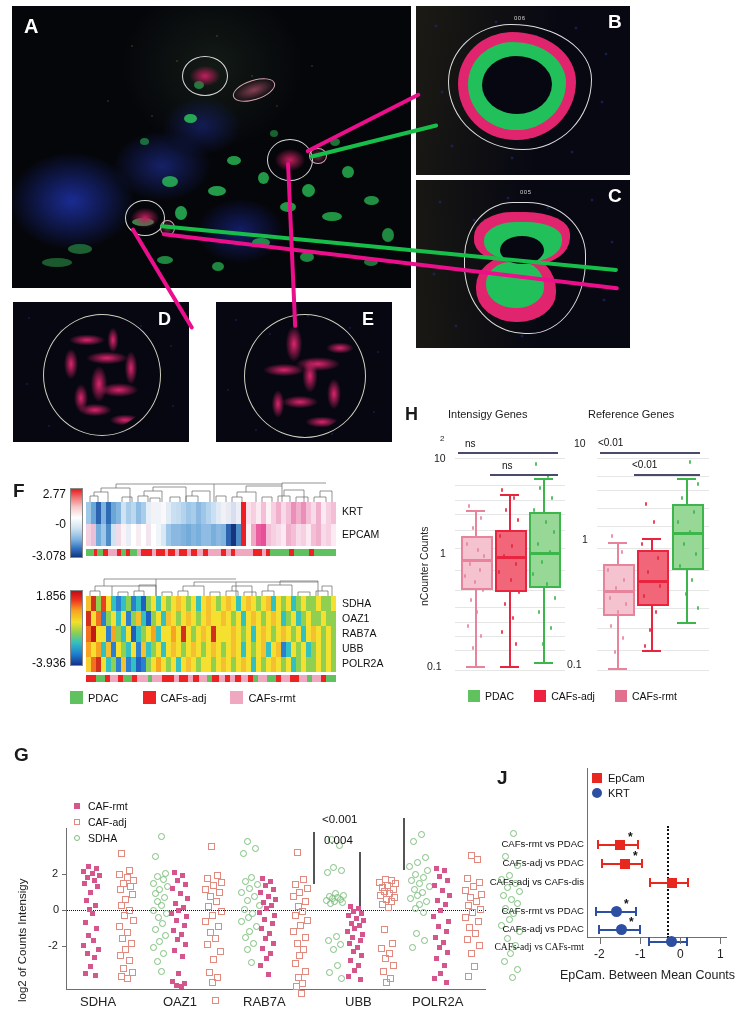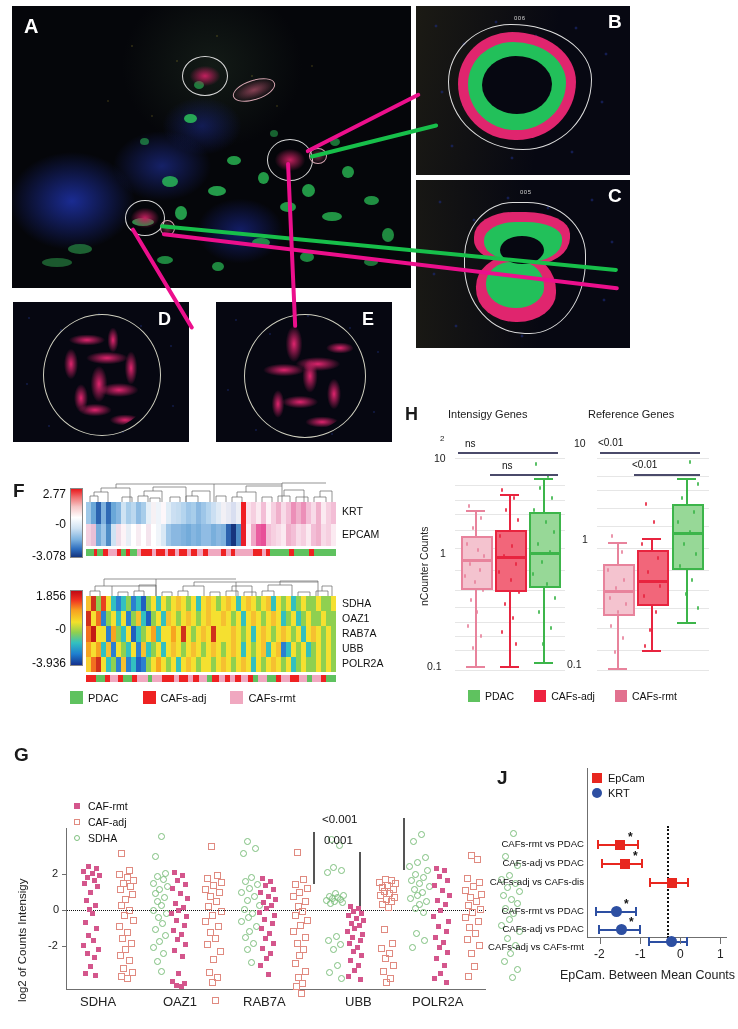--- a/index.html
+++ b/index.html
@@ -1545,21 +1545,21 @@
     <div class="dot-open-ci" style="left:448px;top:138px;"></div>
       <div class="dot-open-ci" style="left:443px;top:146px;"></div>
   </div>
 </div>
 
 <span class="ax-lab" style="left:52px;top:867px;font-size:11px;">2</span>
 <span class="ax-lab" style="left:53px;top:903px;font-size:11px;">0</span>
 <span class="ax-lab" style="left:48px;top:939px;font-size:11px;">-2</span>
 
 <span class="sig-txt" style="left:322px;top:813px;font-size:11.5px;">&lt;0.001</span>
-<span class="sig-txt" style="left:324px;top:834px;font-size:11.5px;">0.001</span>
+<span class="sig-txt" style="left:324px;top:834px;font-size:11.5px;">0.004</span>
 
 <span class="ax-lab" style="left:80px;top:994px;font-size:13px;">SDHA</span>
 <span class="ax-lab" style="left:163px;top:994px;font-size:13px;">OAZ1</span>
 <span class="ax-lab" style="left:243px;top:994px;font-size:13px;">RAB7A</span>
 <span class="ax-lab" style="left:345px;top:994px;font-size:13px;">UBB</span>
 <span class="ax-lab" style="left:412px;top:994px;font-size:13px;">POLR2A</span>
 
 <span class="panel-letter letter-on-light" style="left:497px;top:768px;font-size:19px;">J</span>
 
 <div style="position:absolute;left:592px;top:770px;font-size:11px;">
@@ -1613,21 +1613,21 @@
   <div class="fp-cap" style="left:61px;top:2px;background:#2d4fa2;"></div>
   <div class="fp-cap" style="left:99px;top:2px;background:#2d4fa2;"></div>
   <div class="fp-ci-r" style="left:79px;top:1px;"></div>
 </div>
 
 <span class="fp-row-lab" style="left:466px;top:838px;width:118px;">CAFs-rmt vs PDAC</span>
 <span class="fp-row-lab" style="left:466px;top:857px;width:118px;">CAFs-adj vs PDAC</span>
 <span class="fp-row-lab" style="left:454px;top:876px;width:130px;">CAFs-adj vs CAFs-dis</span>
 <span class="fp-row-lab" style="left:466px;top:905px;width:118px;">CAFs-rmt vs PDAC</span>
 <span class="fp-row-lab" style="left:466px;top:923px;width:118px;">CAFs-adj vs PDAC</span>
-<span class="fp-row-lab" style="left:454px;top:941px;width:130px;">CAFs-adj vs CAFs-rmt</span>
+<span class="fp-row-lab" style="left:454px;top:941px;width:130px;font-family:Liberation Serif, serif;">CAFs-adj vs CAFs-rmt</span>
 
 <div class="tick" style="left:600px;top:938px;width:1.3px;height:6px;"></div>
 <div class="tick" style="left:640px;top:938px;width:1.3px;height:6px;"></div>
 <div class="tick" style="left:680px;top:938px;width:1.3px;height:6px;"></div>
 <div class="tick" style="left:720px;top:938px;width:1.3px;height:6px;"></div>
 <span class="ax-lab" style="left:594px;top:947px;font-size:12px;">-2</span>
 <span class="ax-lab" style="left:635px;top:947px;font-size:12px;">-1</span>
 <span class="ax-lab" style="left:677px;top:947px;font-size:12px;">0</span>
 <span class="ax-lab" style="left:717px;top:947px;font-size:12px;">1</span>
 <span class="ax-lab" style="left:560px;top:968px;font-size:12.5px;white-space:nowrap;">EpCam. Between Mean Counts</span>

